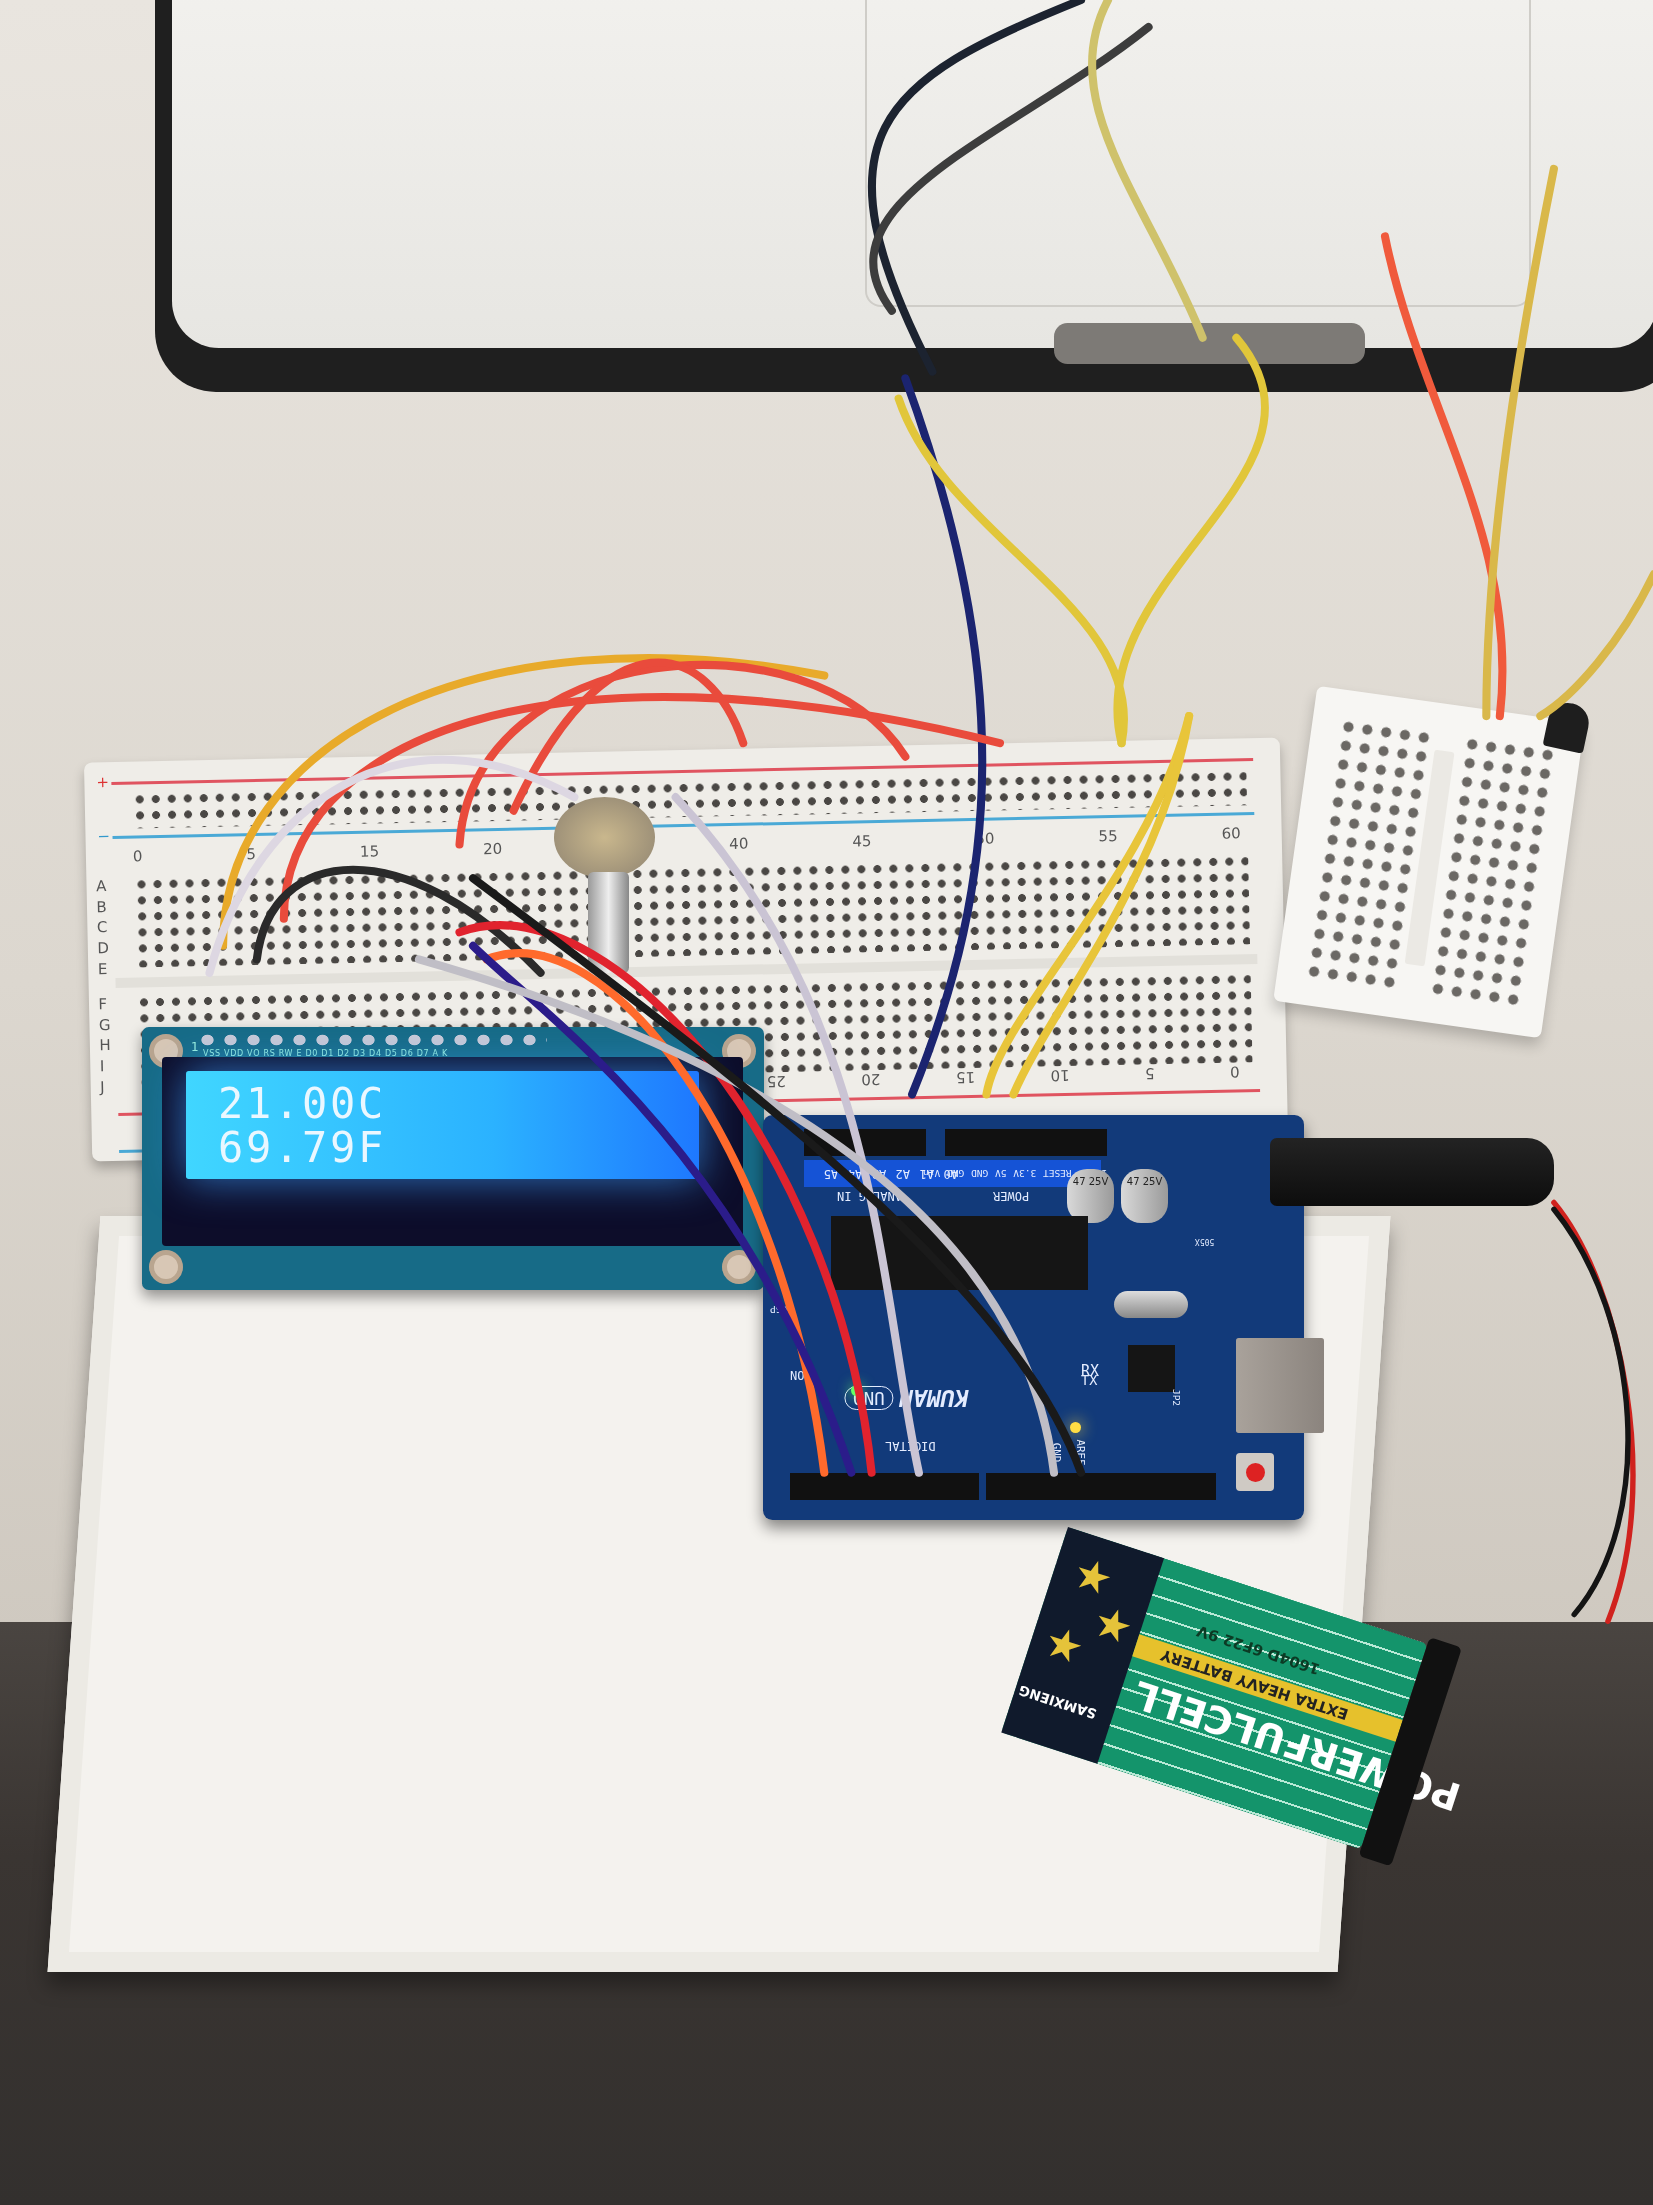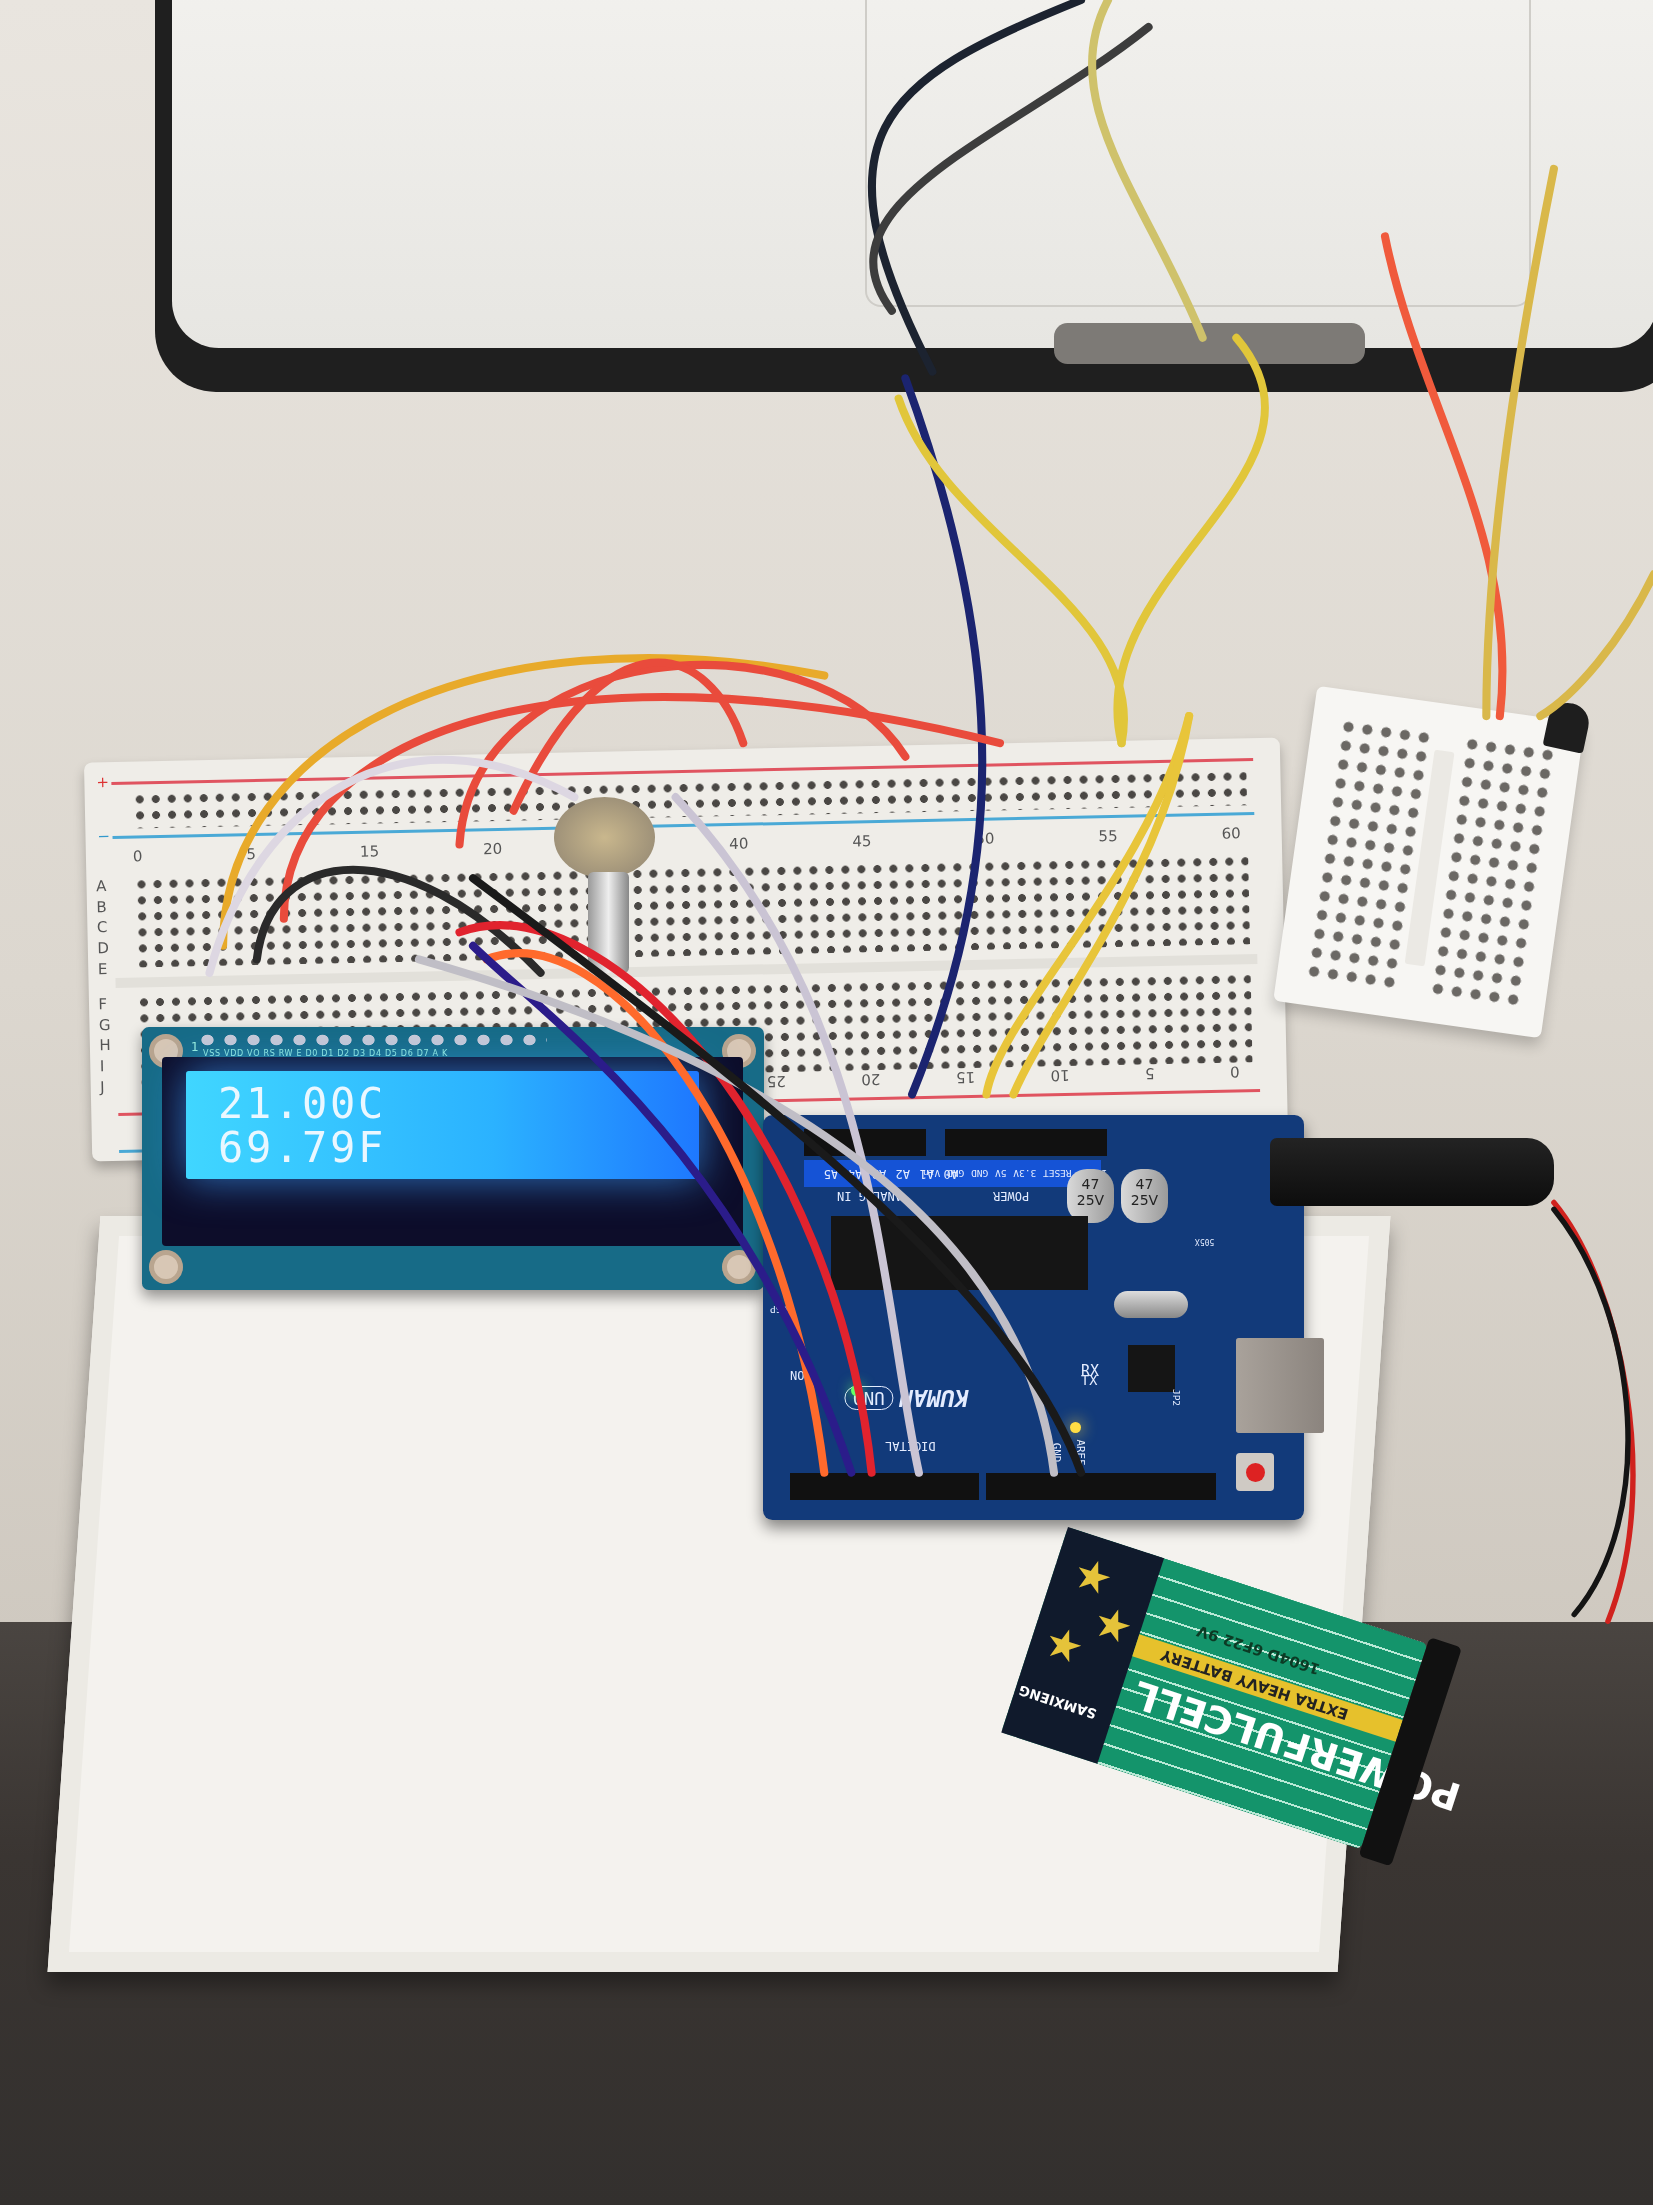--- a/index.html
+++ b/index.html
@@ -29,21 +29,21 @@
   .lcd-bezel{left:162px;top:1057px;width:581px;height:189px;background:#0d0d2a;border-radius:4px;}
   .lcd-screen{left:186px;top:1071px;width:513px;height:108px;background:linear-gradient(90deg,#40d6ff 0%,#2bb2ff 60%,#1e78ff 100%);border-radius:2.7px;box-shadow:0 0 41px rgba(60,160,255,.7);}
   .lcd-line{position:absolute;left:32px;font-family:"DejaVu Sans Mono",monospace;font-size:42px;color:#eaf7ff;letter-spacing:2.7px;line-height:43px;}
   .lcd-pins{left:196px;top:1030px;width:351px;height:20px;background-image:radial-gradient(#c9c9d6 35%,transparent 40%);background-size:23px 20px;}
   .lcd-pinlabels{left:203px;top:1049px;font-size:8px;color:#9ed;letter-spacing:0.7px;}
   .lcd-hole{width:24px;height:24px;border-radius:50%;background:#d8c7b5;border:5.4px solid #b9a58f;}
   
   .arduino{left:763px;top:1115px;width:541px;height:405px;background:#123a7a;border-radius:9.5px;box-shadow:0 8px 15px rgba(0,0,0,.45);}
   .header{position:absolute;background:#111;height:27px;}
   .silk{position:absolute;color:#e4ecff;font-family:"DejaVu Sans Mono",monospace;}
-  .cap{position:absolute;width:47px;height:54px;background:linear-gradient(90deg,#d9d9d9,#9a9a9a);border-radius:20px;color:#222;font-size:14px;text-align:center;padding-top:6.8px;box-sizing:border-box;}
+  .cap{position:absolute;width:47px;height:54px;background:linear-gradient(90deg,#d9d9d9,#9a9a9a);border-radius:20px;color:#222;font-size:10px;text-align:center;padding-top:6.8px;box-sizing:border-box;}
   .chip{position:absolute;background:#151515;}
   .crystal{position:absolute;width:74px;height:27px;background:linear-gradient(#ddd,#888);border-radius:13.5px;}
   .usb{position:absolute;width:88px;height:95px;background:linear-gradient(90deg,#a9a29b,#8b847e);border-radius:2.7px;}
   .reset{position:absolute;width:38px;height:38px;background:#cfcac4;border-radius:4px;}
   .reset::after{content:"";position:absolute;left:9.5px;top:9.5px;width:19px;height:19px;border-radius:50%;background:#d22;}
   .led{position:absolute;width:10.8px;height:10.8px;border-radius:50%;}
   .jack{left:1270px;top:1138px;width:284px;height:68px;background:linear-gradient(#232323,#0d0d0d);border-radius:6.8px 27px 27px 6.8px;}
   
   .battery{left:1068px;top:1527px;width:378px;height:216px;transform:rotate(18deg);transform-origin:left top;}
   .bat-body{position:absolute;left:0;top:0;width:378px;height:216px;background:repeating-linear-gradient(180deg,#14946b 0 17.6px,#b9e9d6 17.6px 19.6px);border-radius:5.4px;}

